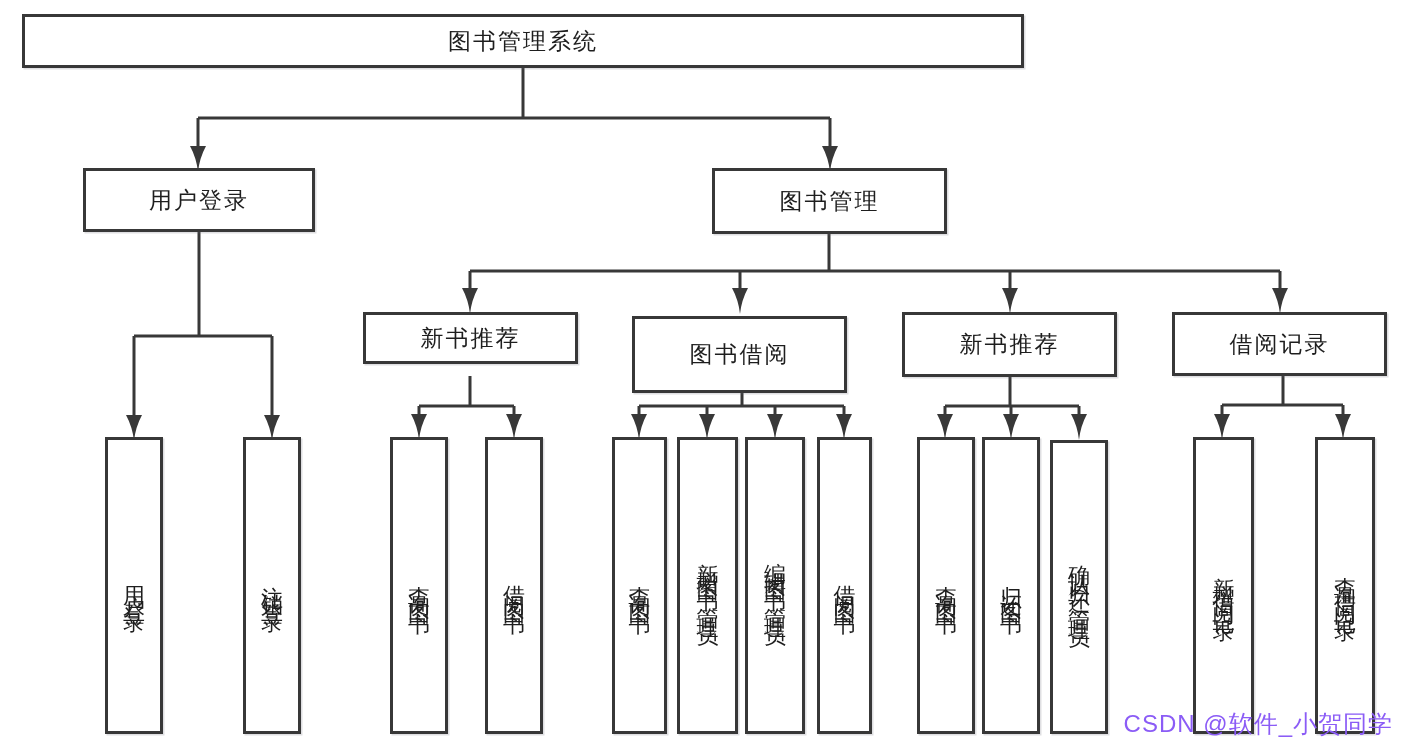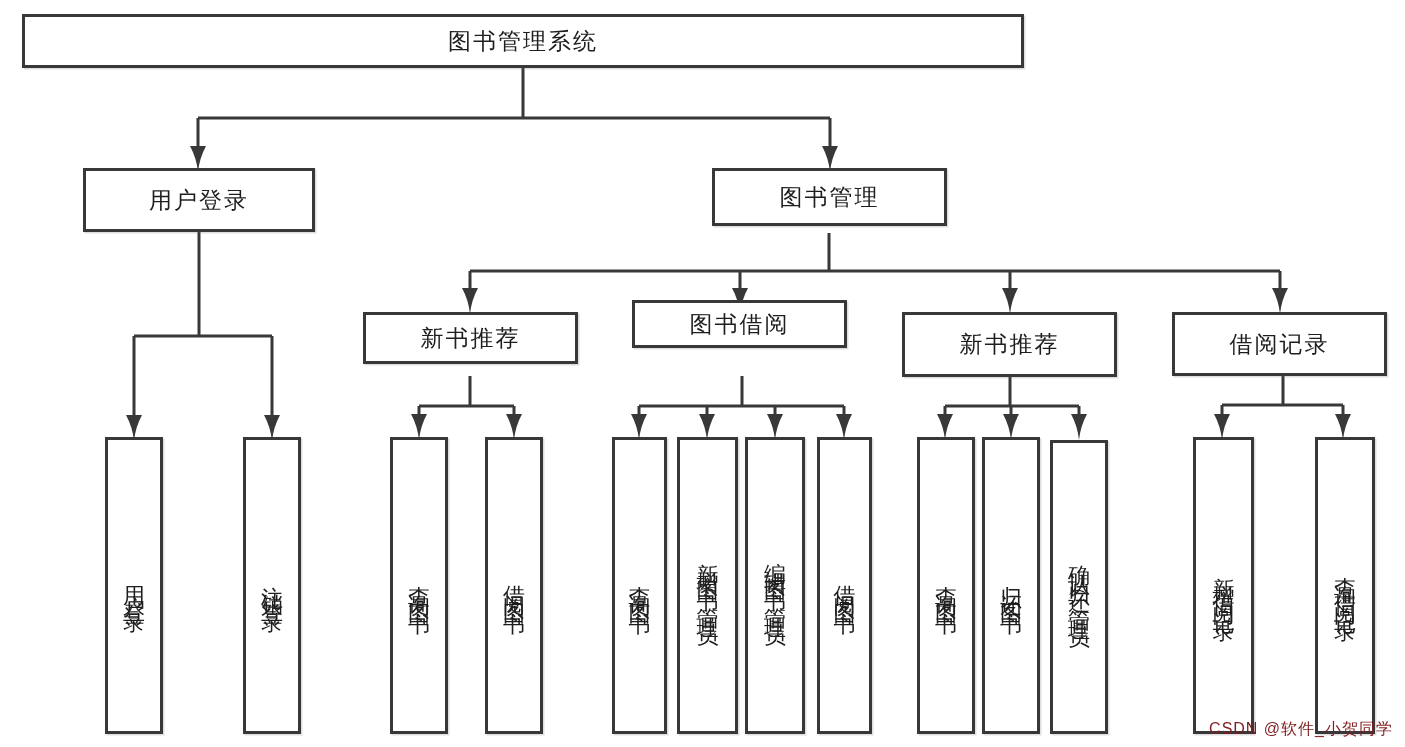--- a/index.html
+++ b/index.html
@@ -43,23 +43,23 @@
     writing-mode: vertical-rl;
     text-orientation: mixed;
     font-size: 22px;
     letter-spacing: 9px;
   }
 
   .watermark {
     position: absolute;
     right: 12px;
     bottom: 7px;
-    font-size: 16px;
+    font-size: 24px;
     letter-spacing: 1px;
-    color: #7f1d1d;
+    color: #8b5cf6;
     z-index: 5;
     pointer-events: none;
   }
 </style>
 </head>
 <body>
 
 <div class="canvas">
 
   <svg class="connectors" viewBox="0 0 1405 747" aria-hidden="true">
@@ -98,24 +98,24 @@
       <path d="M1003 414 Q1009.5 426 1011 440 Q1012.5 426 1019 414 Z"></path>
       <path d="M1071 414 Q1077.5 426 1079 440 Q1080.5 426 1087 414 Z"></path>
       <path d="M1214 414 Q1220.5 426 1222 440 Q1223.5 426 1230 414 Z"></path>
       <path d="M1335 414 Q1341.5 426 1343 440 Q1344.5 426 1351 414 Z"></path>
     </g>
   </svg>
 
   <div class="box h" style="left:22px;top:14px;width:1002px;height:54px">图书管理系统</div>
 
   <div class="box h" style="left:83px;top:168px;width:232px;height:64px">用户登录</div>
-  <div class="box h" style="left:712px;top:168px;width:235px;height:58px">图书管理</div>
+  <div class="box h" style="left:712px;top:168px;width:235px;height:66px">图书管理</div>
 
   <div class="box h" style="left:363px;top:312px;width:215px;height:52px">新书推荐</div>
-  <div class="box h" style="left:632px;top:300px;width:215px;height:48px">图书借阅</div>
+  <div class="box h" style="left:632px;top:316px;width:215px;height:77px">图书借阅</div>
   <div class="box h" style="left:902px;top:312px;width:215px;height:65px">新书推荐</div>
   <div class="box h" style="left:1172px;top:312px;width:215px;height:64px">借阅记录</div>
 
   <div class="box v" style="left:105px;top:437px;width:58px;height:297px">用户登录</div>
   <div class="box v" style="left:243px;top:437px;width:58px;height:297px">注销登录</div>
 
   <div class="box v" style="left:390px;top:437px;width:58px;height:297px">查询图书</div>
   <div class="box v" style="left:485px;top:437px;width:58px;height:297px">借阅图书</div>
 
   <div class="box v" style="left:612px;top:437px;width:55px;height:297px">查询图书</div>

